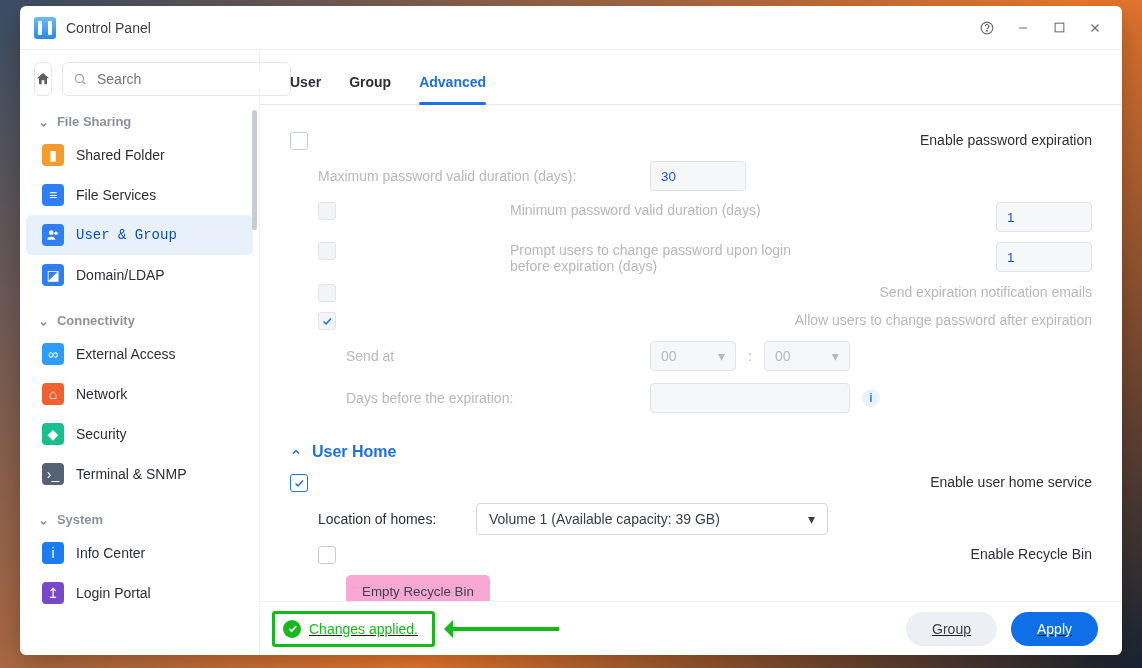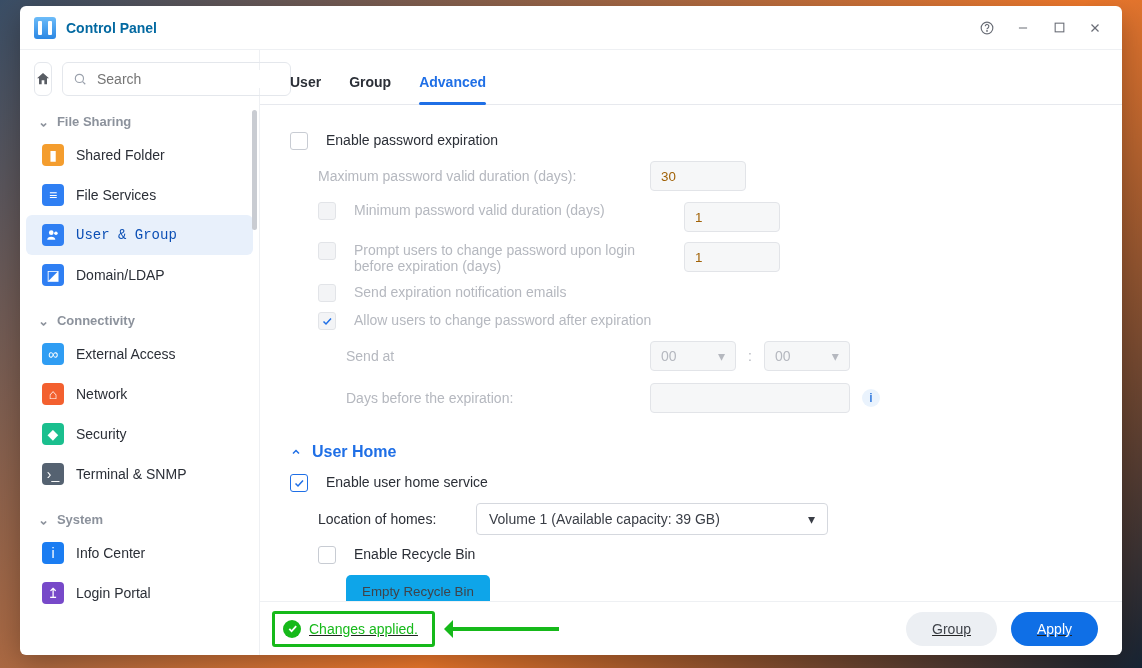--- a/index.html
+++ b/index.html
@@ -4,21 +4,21 @@
 <style>
   * { box-sizing: border-box; }
   body { margin:0; font-family: -apple-system, "Segoe UI", Helvetica, Arial, sans-serif; font-size:14px; color:#232323;
          background: linear-gradient(135deg,#3a4e66 0%, #f37b2d 60%, #172434 100%); width:1142px; height:668px; overflow:hidden;}
   .window { position:absolute; left:20px; top:6px; width:1102px; height:649px; background:#fff; border-radius:6px;
             box-shadow:0 8px 30px rgba(0,0,0,.3); display:flex; flex-direction:column; overflow:hidden;}
   .titlebar { height:44px; display:flex; align-items:center; padding:0 14px; border-bottom:1px solid #eef0f3; gap:10px;}
   .title-ico { width:22px; height:22px; background:linear-gradient(180deg,#6cbcf9,#2b87e3); border-radius:3px; position:relative;}
   .title-ico:after{content:"";position:absolute;left:4px;top:4px;width:4px;height:14px;background:#fff;border-radius:1px;}
   .title-ico:before{content:"";position:absolute;right:4px;top:4px;width:4px;height:14px;background:#fff;border-radius:1px;}
-  .titlebar .title { font-weight:700; color:#0369a1; }
+  .titlebar .title { font-weight:400; color:#404040; }
   .titlebar .sp { flex:1; }
   .win-btn { width:26px;height:26px;display:flex;align-items:center;justify-content:center;color:#6a6e77;cursor:pointer;border-radius:4px;}
   .body { flex:1; display:flex; overflow:hidden;}
   
   .side-outer{width:240px;display:flex;flex-direction:column;border-right:1px solid #eef0f3;position:relative;}
   .side-top{display:flex;gap:10px;padding:12px 14px 8px 14px;align-items:center;}
   .home-btn{width:34px;height:34px;border:1px solid #e4e7ec;border-radius:6px;display:flex;align-items:center;justify-content:center;color:#595d64;cursor:pointer;}
   .search-wrap{flex:1;border:1px solid #e4e7ec;border-radius:6px;display:flex;align-items:center;height:34px;padding:0 10px;color:#9aa1ac;gap:8px;}
   .search-wrap input{border:none;outline:none;font-size:14px;flex:1;color:#a21caf;}
   .side-scroll{flex:1;overflow-y:auto;padding-bottom:20px;}
@@ -36,36 +36,36 @@
   
   .content{flex:1;display:flex;flex-direction:column;overflow:hidden;}
   .tabs{display:flex;gap:28px;padding:24px 30px 0 30px;border-bottom:1px solid #e7e9ee;}
   .tab{padding-bottom:14px;color:#2b2f37;font-weight:600;cursor:pointer;position:relative;}
   .tab.active{color:#1f6fe6;}
   .tab.active:after{content:"";position:absolute;left:0;right:0;bottom:-1px;height:3px;background:#1f6fe6;border-radius:2px;}
   .main-scroll{flex:1;overflow-y:auto;padding:4px 30px 60px 30px;position:relative;}
   .main-scroll::-webkit-scrollbar{width:10px;} .main-scroll::-webkit-scrollbar-thumb{background:#d4d7dd;border-radius:5px;}
   .block{padding:18px 0 10px 0;border-top:1px dashed #e4e7ec;}
   .block.first{border-top:none;}
-  .check-row{display:flex;align-items:flex-start;gap:18px;padding:5px 0;}
+  .check-row{display:flex;align-items:flex-start;gap:12px;padding:5px 0;justify-content:space-between;}
   .chk{width:18px;height:18px;border:1px solid #c8ccd3;border-radius:3px;background:#fff;flex-shrink:0;position:relative;display:flex;align-items:center;justify-content:center;}
   .chk.checked{border-color:#1f6fe6;}
   .chk.checked svg{display:block;} .chk svg{display:none;}
   .chk.disabled{background:#f3f4f6;border-color:#e2e4e8;}
   .lbl{color:#2b2f37;}
   .lbl.disabled, .field-row.disabled .field-label{color:#b5b8bf;}
   .sub{padding-left:28px;}
   .field-row{display:flex;align-items:center;gap:12px;padding:6px 0 6px 28px;}
   .field-label{width:320px;color:#b5b8bf;}
-  .txt-in{width:96px;height:30px;border:1px solid #e2e4e8;border-radius:4px;background:#f6f7f8;color:#a16207;padding:0 10px;}
+  .txt-in{width:96px;height:30px;border:1px solid #e2e4e8;border-radius:4px;background:#f6f7f8;color:#1d4ed8;padding:0 10px;}
   .sel{width:86px;height:30px;border:1px solid #e2e4e8;border-radius:4px;background:#f6f7f8;color:#b5b8bf;padding:0 10px;display:flex;align-items:center;justify-content:space-between;}
   .info-dot{width:18px;height:18px;border-radius:50%;background:#eaf3fd;color:#3e82e0;font-weight:700;font-size:12px;display:flex;align-items:center;justify-content:center;}
   .sec-title{display:flex;align-items:center;gap:10px;color:#1f6fe6;font-weight:600;font-size:16px;cursor:pointer;padding:14px 0 8px 0;}
   .home-select{width:352px;height:32px;border:1px solid #d5d8de;border-radius:4px;padding:0 12px;display:flex;align-items:center;justify-content:space-between;color:#3a3e46;cursor:pointer;}
-  .grey-btn{height:32px;border:none;background:#0ea5e9;border-radius:5px;padding:0 16px;color:#3f434a;cursor:pointer;}
+  .grey-btn{height:32px;border:none;background:#f9a8d4;border-radius:5px;padding:0 16px;color:#3f434a;cursor:pointer;}
   .grey-btn:disabled{color:#b8bbc1;}
   
   .footer{height:54px;border-top:1px solid #eef0f3;display:flex;align-items:center;padding:0 24px 0 12px;gap:14px;text-decoration:underline;}
   .status-box{border:3px solid #16b91a;border-radius:3px;padding:6px 14px 6px 8px;display:flex;align-items:center;gap:8px;color:#16b91a;font-weight:500;}
   .status-ico{width:18px;height:18px;border-radius:50%;background:#16b91a;display:flex;align-items:center;justify-content:center;}
   .arrow{position:relative;width:110px;height:4px;background:#16b91a;}
   .arrow:before{content:"";position:absolute;left:-14px;top:-7px;border:9px solid transparent;border-right-color:#16b91a;}
   .footer .sp{flex:1;}
   .btn{height:34px;border-radius:17px;border:none;padding:0 26px;font-size:14px;cursor:pointer;}
   .btn-reset{background:#eceff3;color:#3f434a;}

